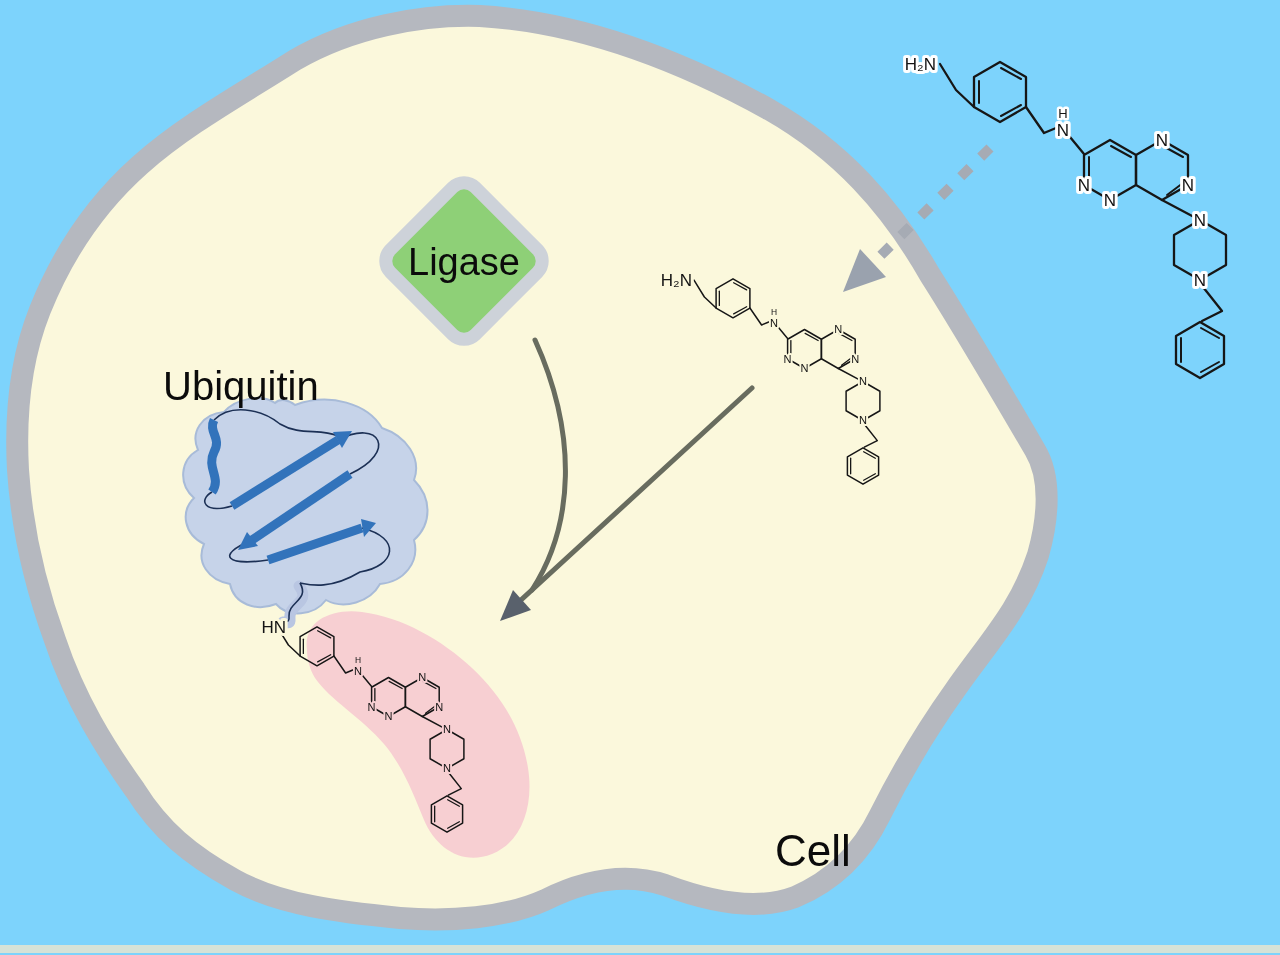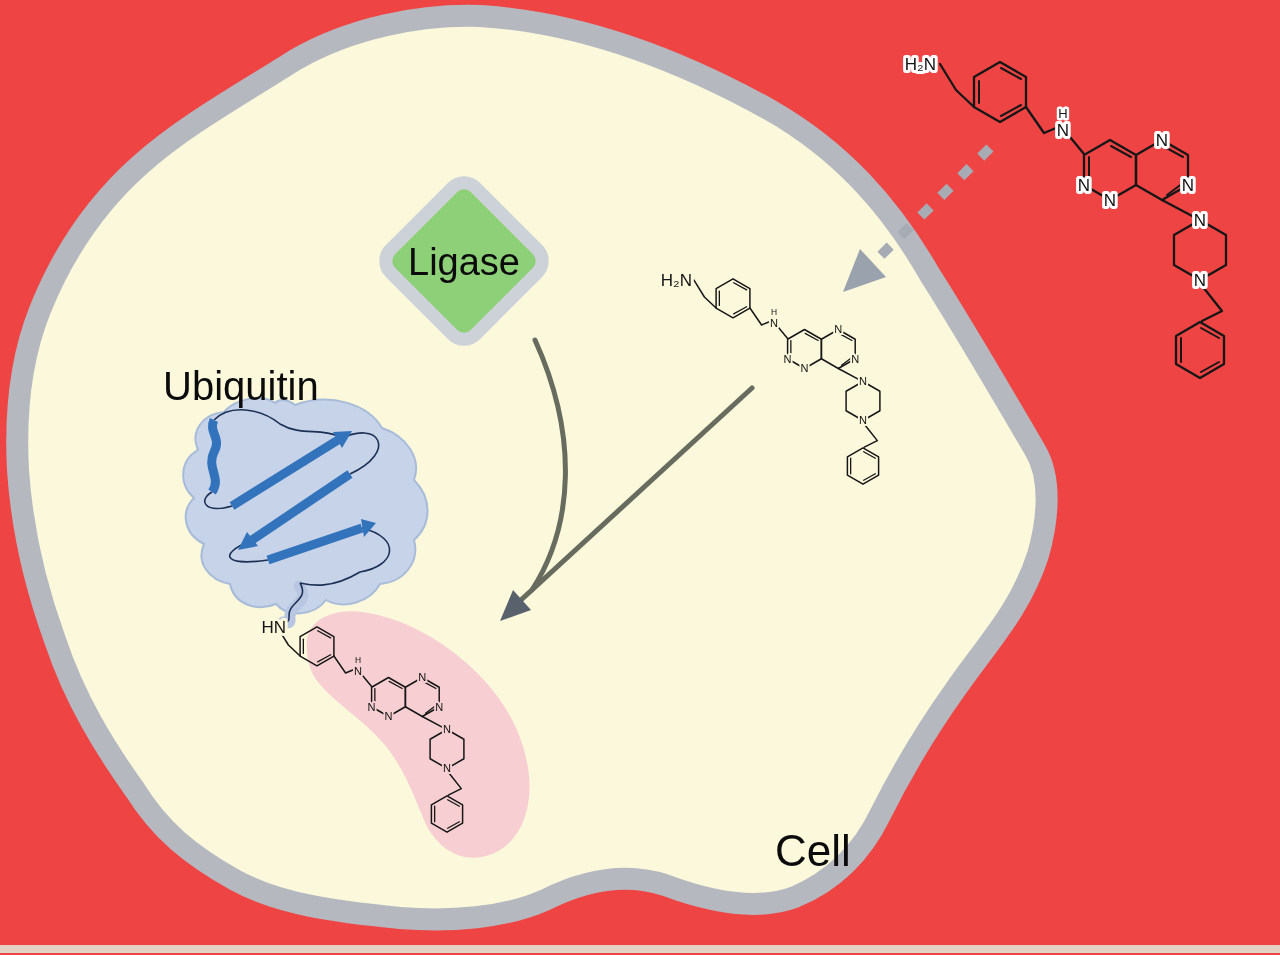--- a/index.html
+++ b/index.html
@@ -1,16 +1,16 @@
 <!DOCTYPE html>
 <html><head>
 <meta charset="utf-8">
 <style>
   html,body{margin:0;padding:0;background:#ffffff;}
-  .stage{position:relative;width:1280px;height:955px;background:#ef4444;overflow:hidden;}
+  .stage{position:relative;width:1280px;height:955px;background:#7dd3fc;overflow:hidden;}
   svg text{font-family:"Liberation Sans", sans-serif;}
   .atom{font-size:17px;fill:#141414;stroke:var(--halo,#ffffff);stroke-width:6px;
         paint-order:stroke;stroke-linejoin:round;text-anchor:middle;}
   .atom-sm{font-size:13px;fill:#141414;stroke:var(--halo,#ffffff);stroke-width:5px;
         paint-order:stroke;stroke-linejoin:round;text-anchor:middle;}
   .amine{font-size:17px;fill:#141414;stroke:var(--halo,#ffffff);stroke-width:6px;
         paint-order:stroke;stroke-linejoin:round;}
   .bond{stroke:#161616;stroke-width:2.3;fill:none;stroke-linecap:round;stroke-linejoin:round;}
   .inner{stroke:#161616;stroke-width:2;stroke-linecap:round;}
   .big-label{fill:#0b0b0b;}

